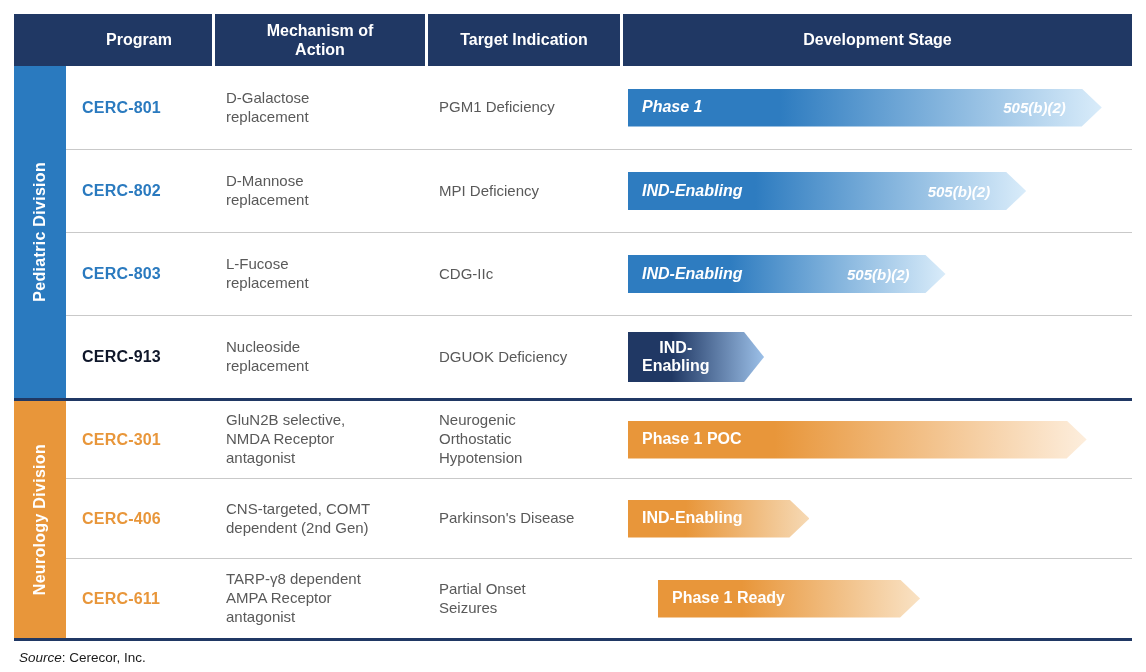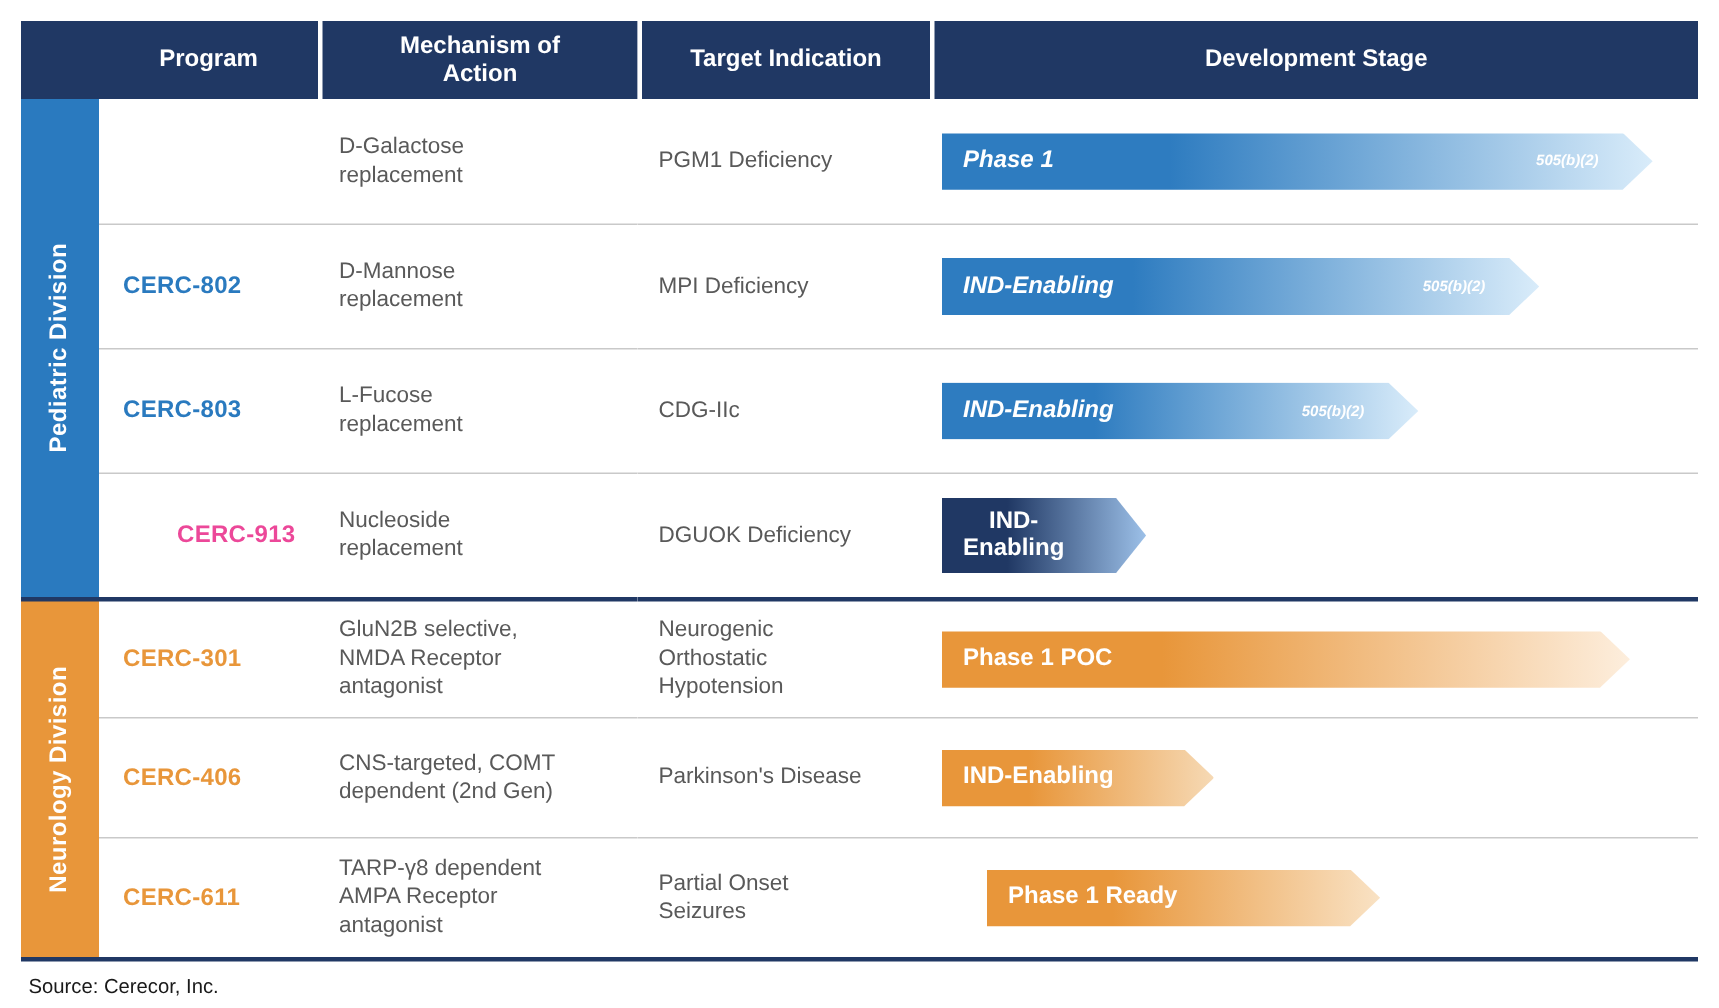--- a/index.html
+++ b/index.html
@@ -48,43 +48,46 @@
   .sep{border-top:1px solid var(--row-line);}
   .div-sep{border-top:3px solid var(--divider);}
   .arrow{
     height:38px;display:flex;align-items:center;justify-content:space-between;
     color:#ffffff;font-weight:700;font-size:16px;
     padding:0 36px 0 14px;
     clip-path:polygon(0 0,calc(100% - 20px) 0,100% 50%,calc(100% - 20px) 100%,0 100%);
   }
   .arrow.tall{height:50px;}
   .arrow-label{white-space:pre-line;line-height:1.15;}
-  .arrow-tag{font-size:10px;}
+  .arrow-tag{font-size:15px;}
   .source{padding:9px 0 0 5px;font-size:13.5px;color:#1a1a1a;}
-  .src-label{text-align:right;}
+  .src-label{font-style:italic;text-align:right;}
 </style>
 </head>
 <body>
 
 <div class="page">
   <div class="pipeline-table">
 
     <div class="hcell h-program">Program</div>
     <div class="hcell h-moa">Mechanism of
 Action</div>
     <div class="hcell h-ti">Target Indication</div>
     <div class="hcell h-ds">Development Stage</div>
 
     <div class="division division-pediatric" style="background: rgb(42, 122, 191);">
       <span class="vtext">Pediatric Division</span>
     </div>
     <div class="division division-neurology div-sep" style="background: rgb(232, 150, 58);">
       <span class="vtext">Neurology Division</span>
     </div>
 
+    <div class="cell c-prog" style="grid-row:2">
+      <span class="program-label" style="color: rgb(42, 122, 191);">CERC-801</span>
+    </div>
     <div class="cell c-moa text" style="grid-row:2">D-Galactose
 replacement</div>
     <div class="cell c-ti text" style="grid-row:2">PGM1 Deficiency</div>
     <div class="cell c-ds" style="grid-row:2">
       <div class="arrow" style="width: 94%; background: linear-gradient(90deg, rgb(46, 124, 192) 0%, rgb(46, 124, 192) 32%, rgb(217, 236, 250) 100%); font-style: italic;">
         <span class="arrow-label">Phase 1</span>
         <span class="arrow-tag">505(b)(2)</span>
       </div>
     </div>
 
@@ -108,21 +111,21 @@
 replacement</div>
     <div class="cell c-ti text sep" style="grid-row:4">CDG-IIc</div>
     <div class="cell c-ds sep" style="grid-row:4">
       <div class="arrow" style="width: 63%; background: linear-gradient(90deg, rgb(46, 124, 192) 0%, rgb(46, 124, 192) 32%, rgb(217, 236, 250) 100%); font-style: italic;">
         <span class="arrow-label">IND-Enabling</span>
         <span class="arrow-tag">505(b)(2)</span>
       </div>
     </div>
 
     <div class="cell c-prog sep" style="grid-row:5">
-      <span class="program-label" style="color: #ec4899; margin-left: 36px;">CERC-913</span>
+      <span class="program-label" style="color: #0f172a;">CERC-913</span>
     </div>
     <div class="cell c-moa text sep" style="grid-row:5">Nucleoside
 replacement</div>
     <div class="cell c-ds sep" style="grid-row:5">
       <div class="arrow tall" style="width: 27%; background: linear-gradient(90deg, rgb(32, 56, 100) 0%, rgb(32, 56, 100) 32%, rgb(156, 192, 232) 100%); font-style: normal;">
         <span class="arrow-label">IND-
 Enabling</span>
         <span class="arrow-tag"></span>
       </div>
     </div>

